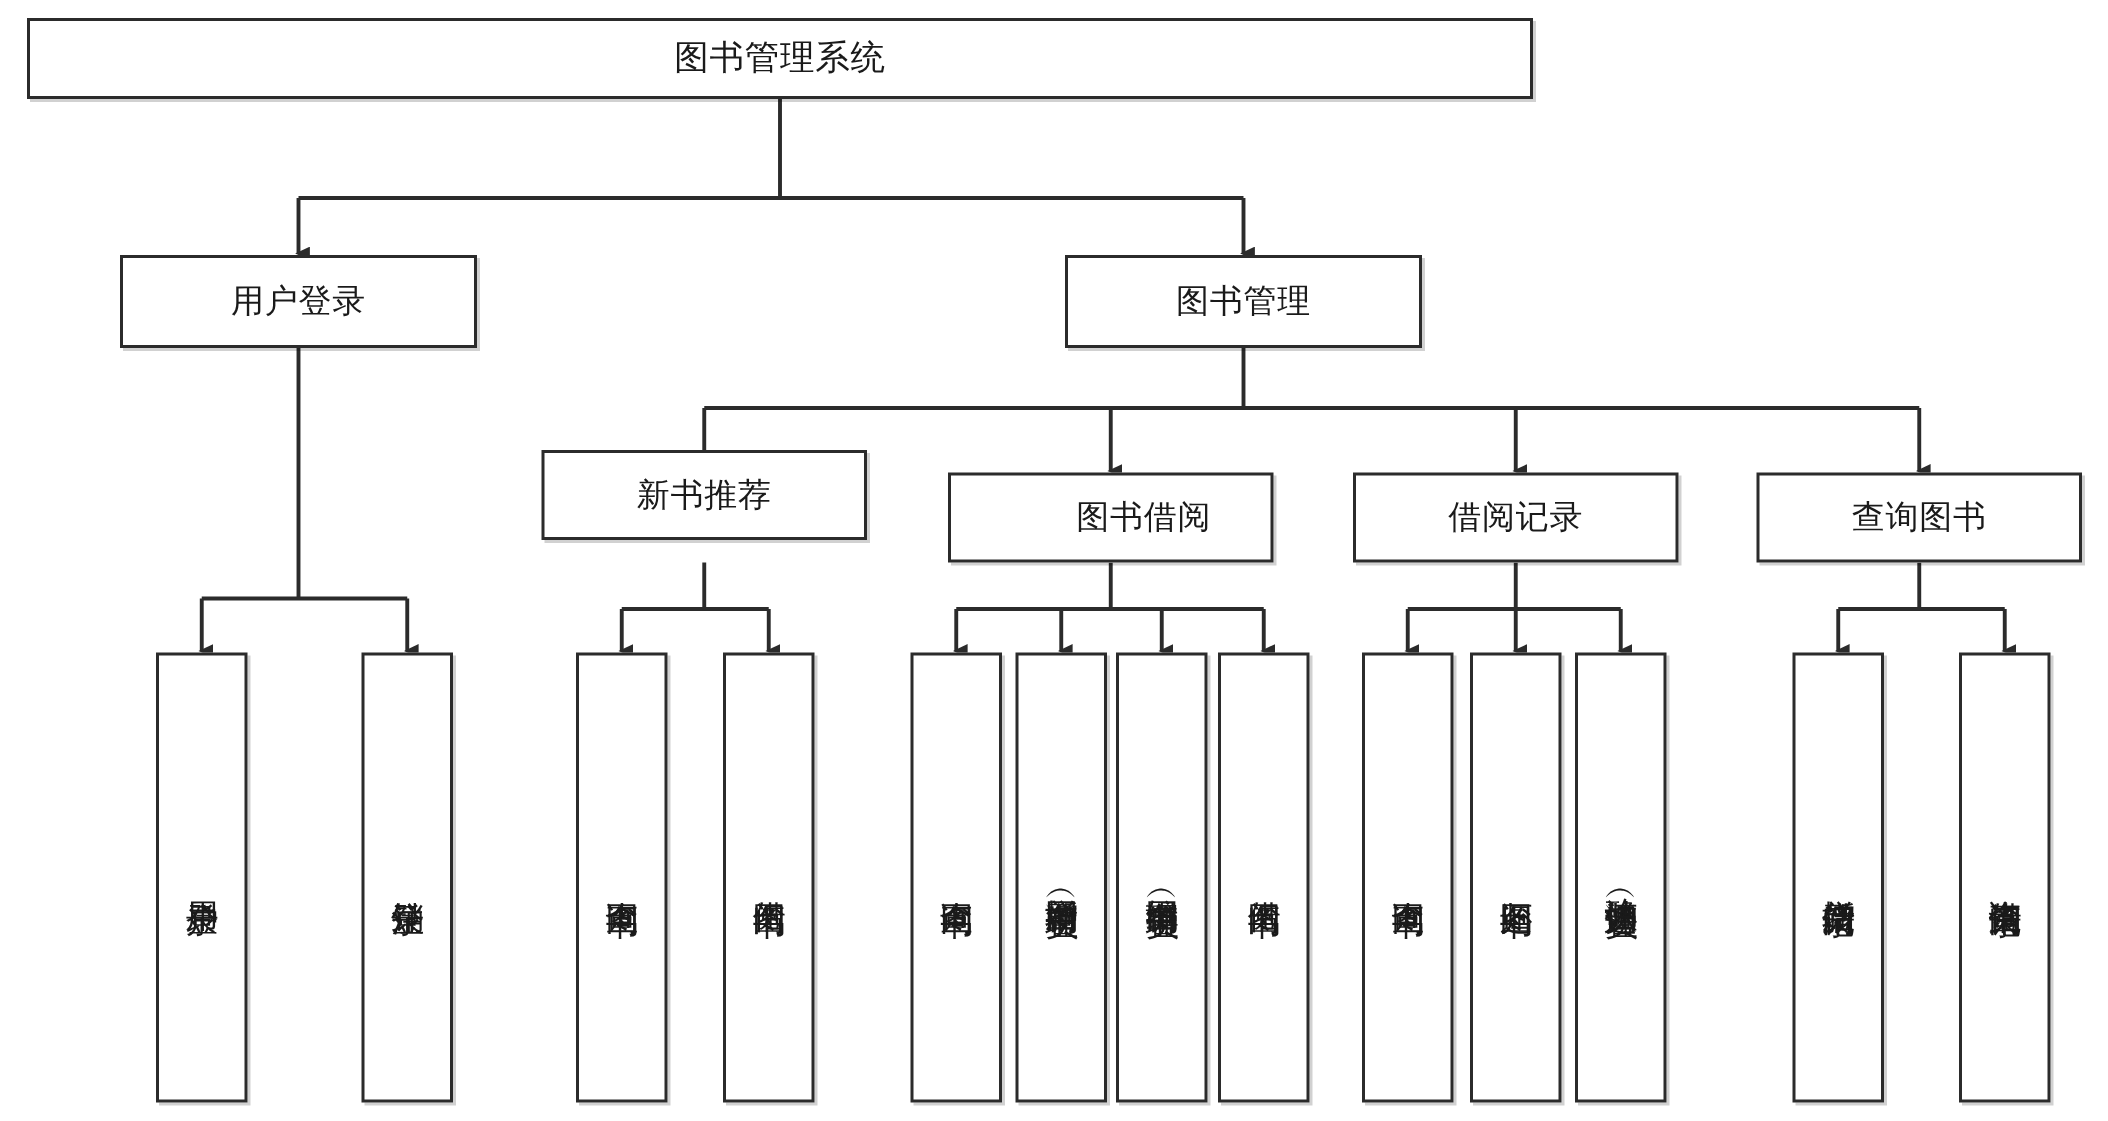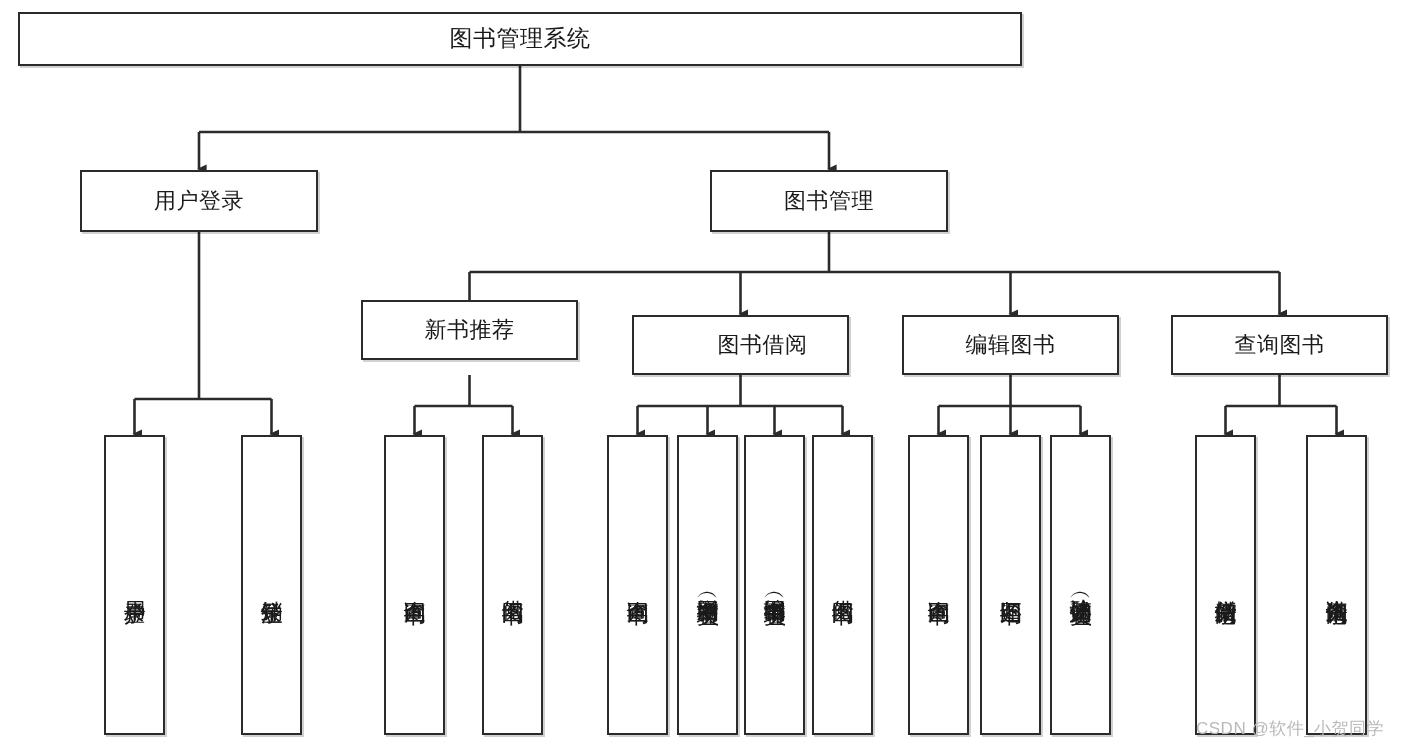--- a/index.html
+++ b/index.html
@@ -150,21 +150,21 @@
       <div class="node-box node-v" style="left: 677px; top: 435px; width: 61px; height: 300px;">
         <span class="node-label">新增图书（管理员）</span>
       </div>
       <div class="node-box node-v" style="left: 744px; top: 435px; width: 61px; height: 300px;">
         <span class="node-label">编辑图书（管理员）</span>
       </div>
       <div class="node-box node-v" style="left: 812px; top: 435px; width: 61px; height: 300px;">
         <span class="node-label">借阅图书</span>
       </div>
       <div class="node-box node-h" style="left: 902px; top: 315px; width: 217px; height: 60px;">
-        <span class="node-label">编辑图书</span>
+        <span class="node-label">借阅记录</span>
       </div>
       <div class="node-box node-v" style="left: 908px; top: 435px; width: 61px; height: 300px;">
         <span class="node-label">查询图书</span>
       </div>
       <div class="node-box node-v" style="left: 980px; top: 435px; width: 61px; height: 300px;">
         <span class="node-label">归还图书</span>
       </div>
       <div class="node-box node-v" style="left: 1050px; top: 435px; width: 61px; height: 300px;">
         <span class="node-label">确认归还（管理员）</span>
       </div>
@@ -172,15 +172,14 @@
         <span class="node-label">查询图书</span>
       </div>
       <div class="node-box node-v" style="left: 1195px; top: 435px; width: 61px; height: 300px;">
         <span class="node-label">新增借阅记录</span>
       </div>
       <div class="node-box node-v" style="left: 1306px; top: 435px; width: 61px; height: 300px;">
         <span class="node-label">查询借阅记录</span>
       </div>
     </div>
 
-  <div class="watermark" style="left: 1196px; top: 717px;">CSDN @软件_小贺同学</div>
 
 </div>
 
 </body></html>

